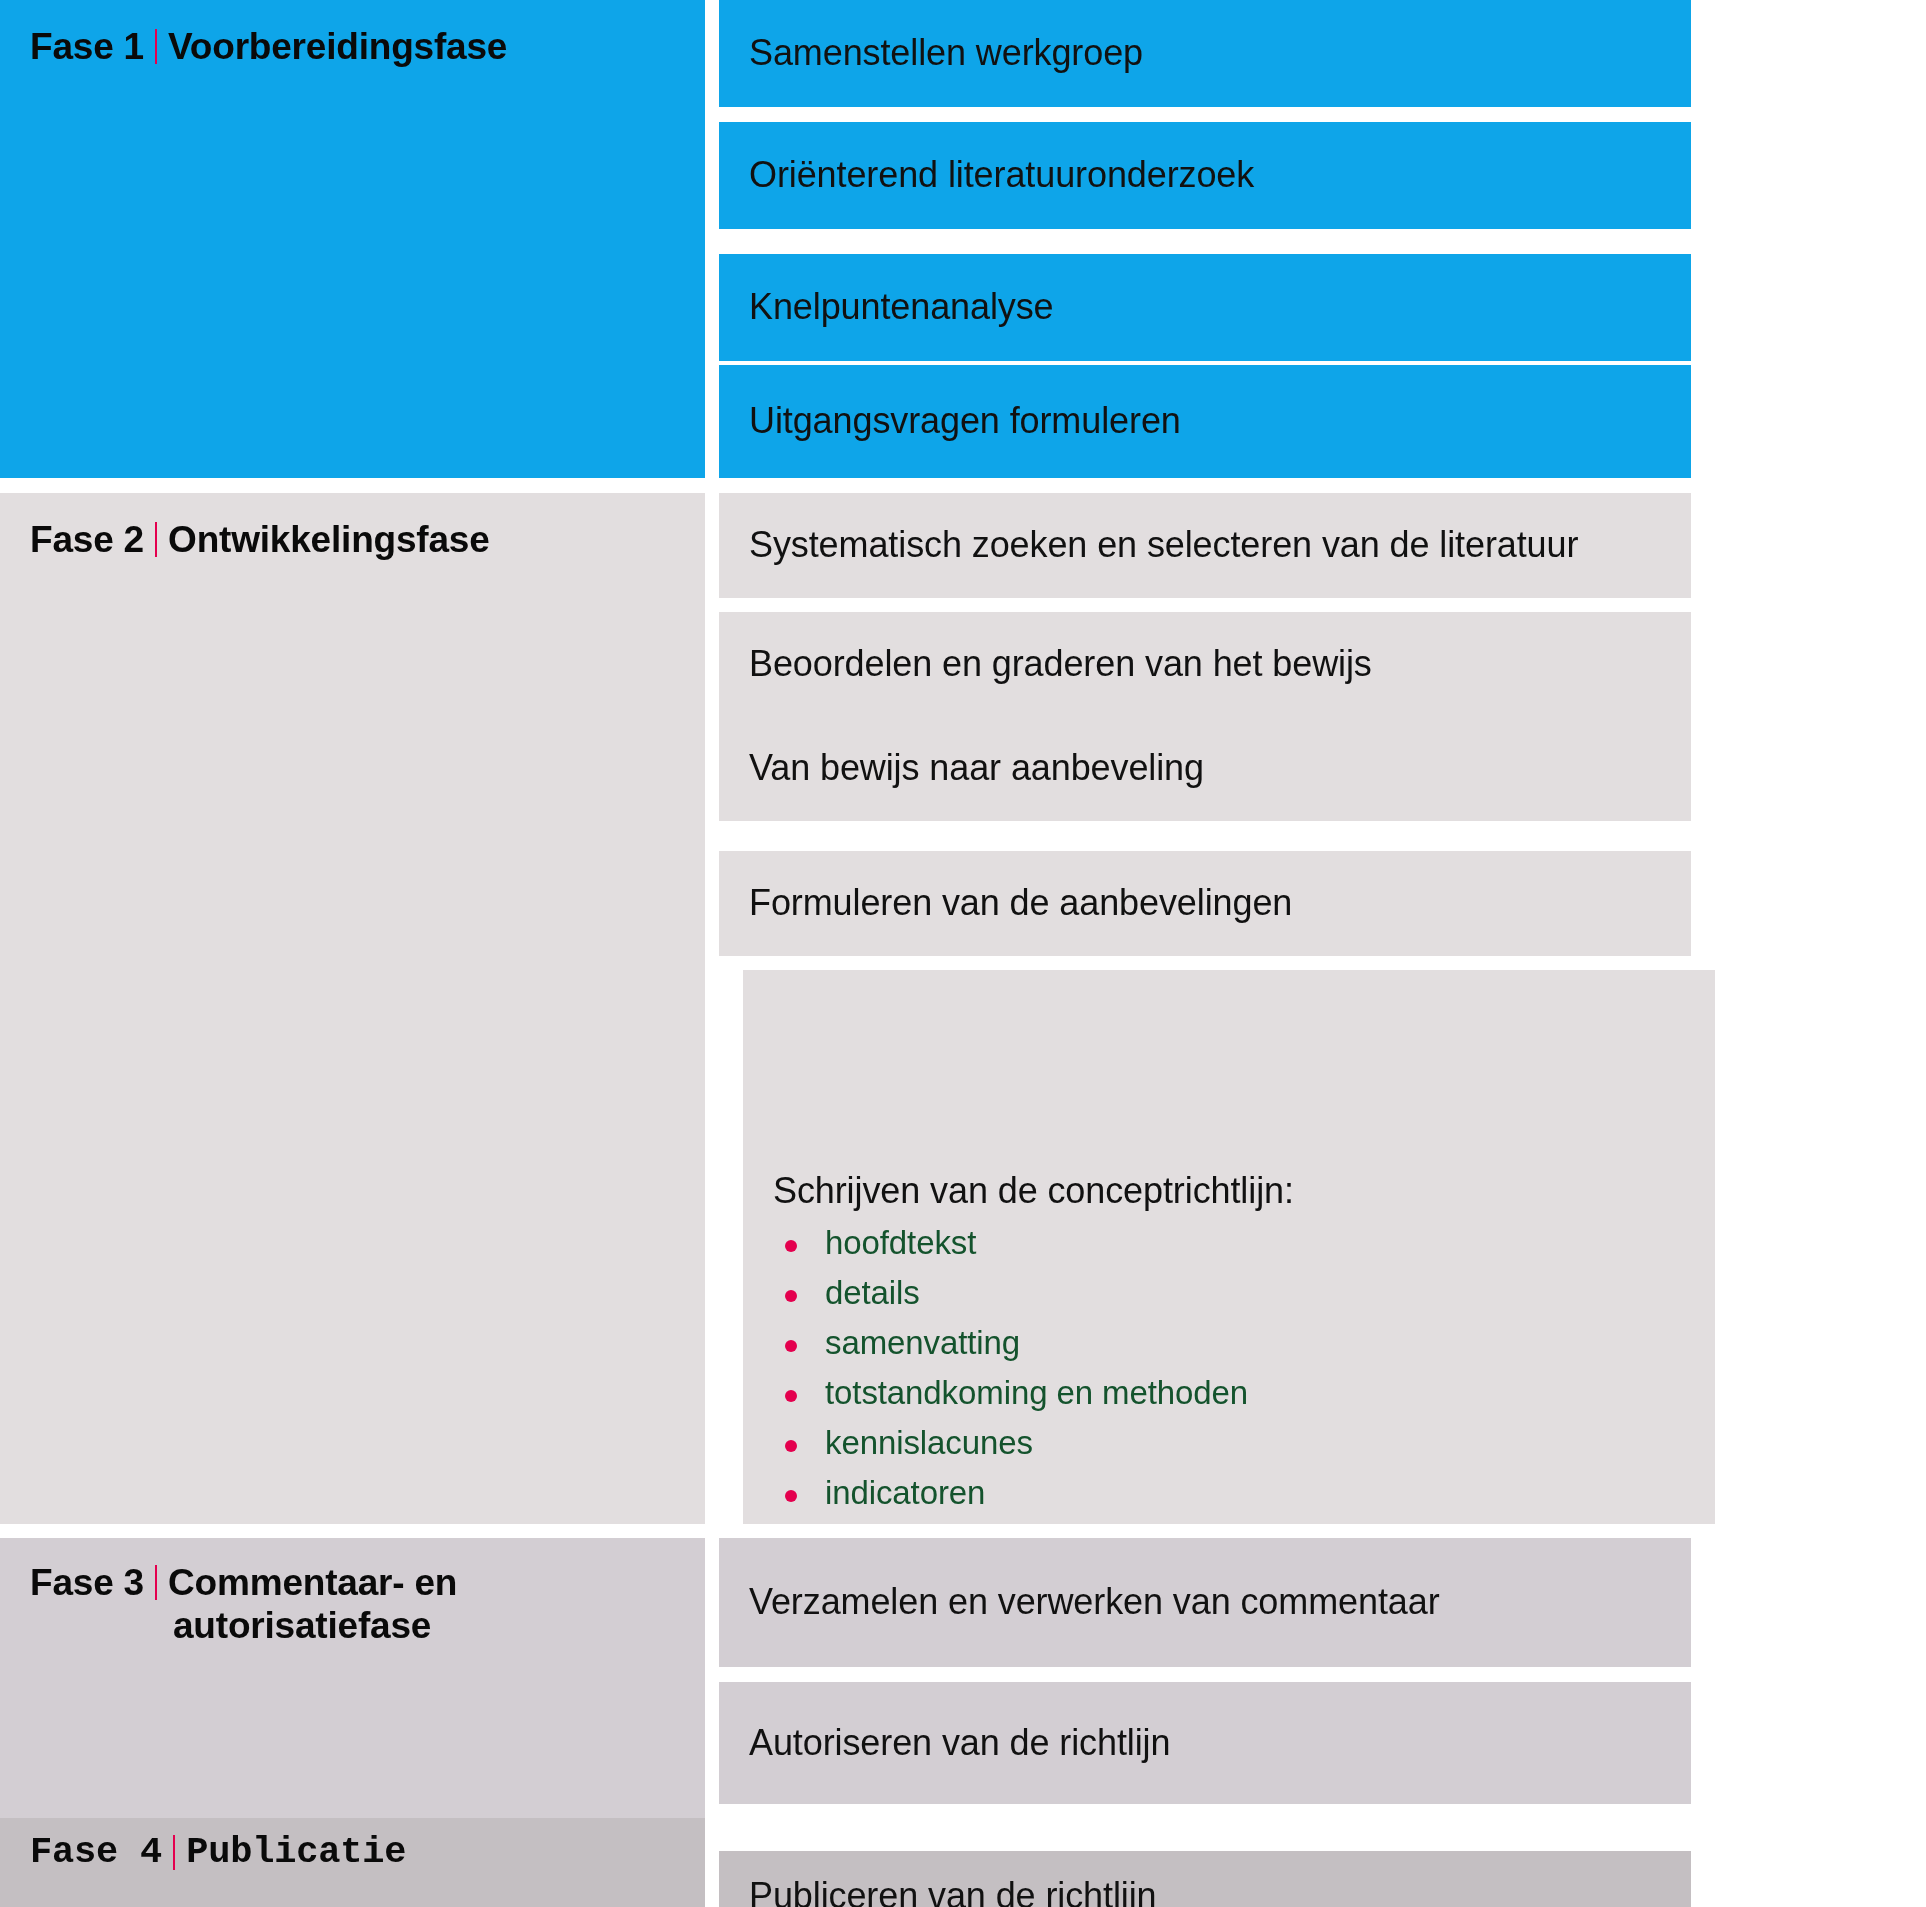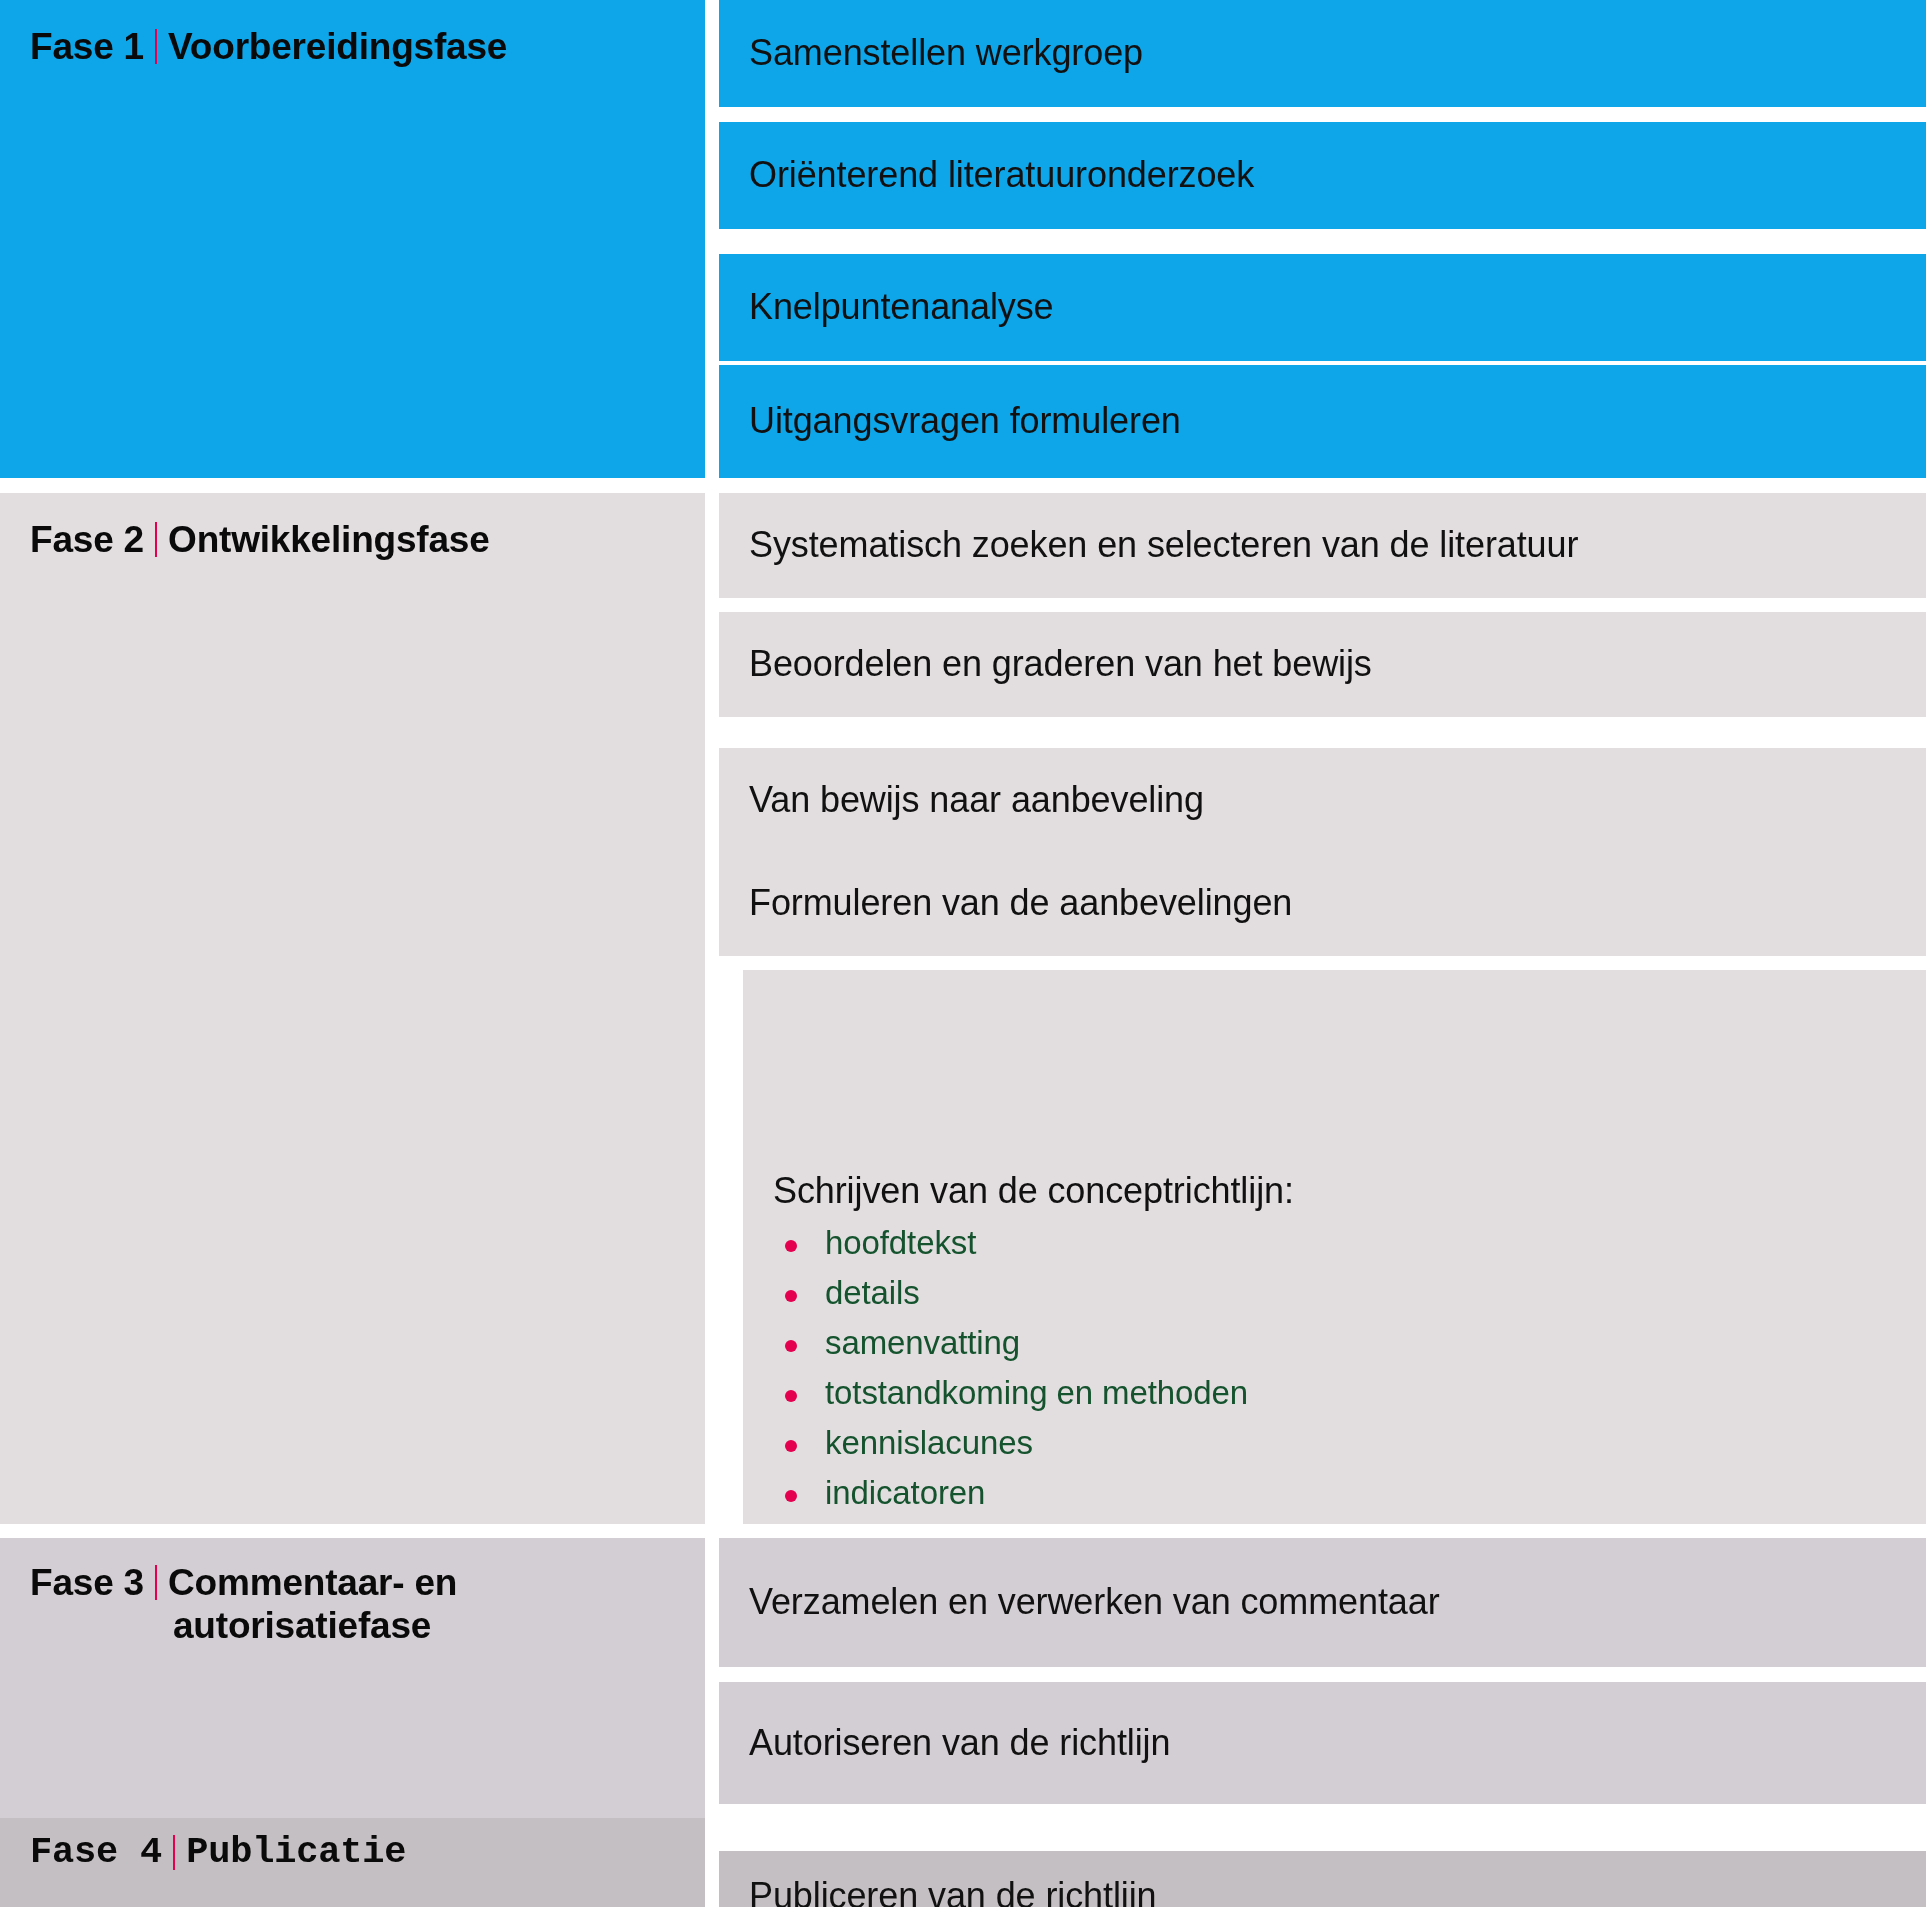--- a/index.html
+++ b/index.html
@@ -74,21 +74,21 @@
   }
 
   .phase-name .line2 {
     display: block;
     padding-left: 4.9px;
   }
 
   
   .step-cell {
     left: 719px;
-    width: 1207px;
+    width: 972px;
     padding-left: 30px;
     padding-right: 11.8px;
   }
 
   .step-text {
     font-size: 36px;
     line-height: 1.18;
     color: #111111;
     letter-spacing: -0.1px;
   }
@@ -175,21 +175,21 @@
       <span class="phase-name">Ontwikkelingsfase</span>
     </div>
   </div>
 
   <div class="cell step-cell tint-2" style="top:493px; height:105px;">
     <span class="step-text">Systematisch zoeken en selecteren van de literatuur</span>
   </div>
   <div class="cell step-cell tint-2" style="top:612px; height:105px;">
     <span class="step-text">Beoordelen en graderen van het bewijs</span>
   </div>
-  <div class="cell step-cell tint-2" style="top:748px; height:105px;">
+  <div class="cell step-cell tint-2" style="top:716px; height:105px;">
     <span class="step-text">Van bewijs naar aanbeveling</span>
   </div>
   <div class="cell step-cell tint-2" style="top:851px; height:105px;">
     <span class="step-text">Formuleren van de aanbevelingen</span>
   </div>
 
   <div class="cell step-cell with-bullets tint-2" style="top:970px; height:554px;">
     <div class="bullet-block">
       <div class="bullet-head">Schrijven van de conceptrichtlijn:</div>
       <ul class="bullets">

